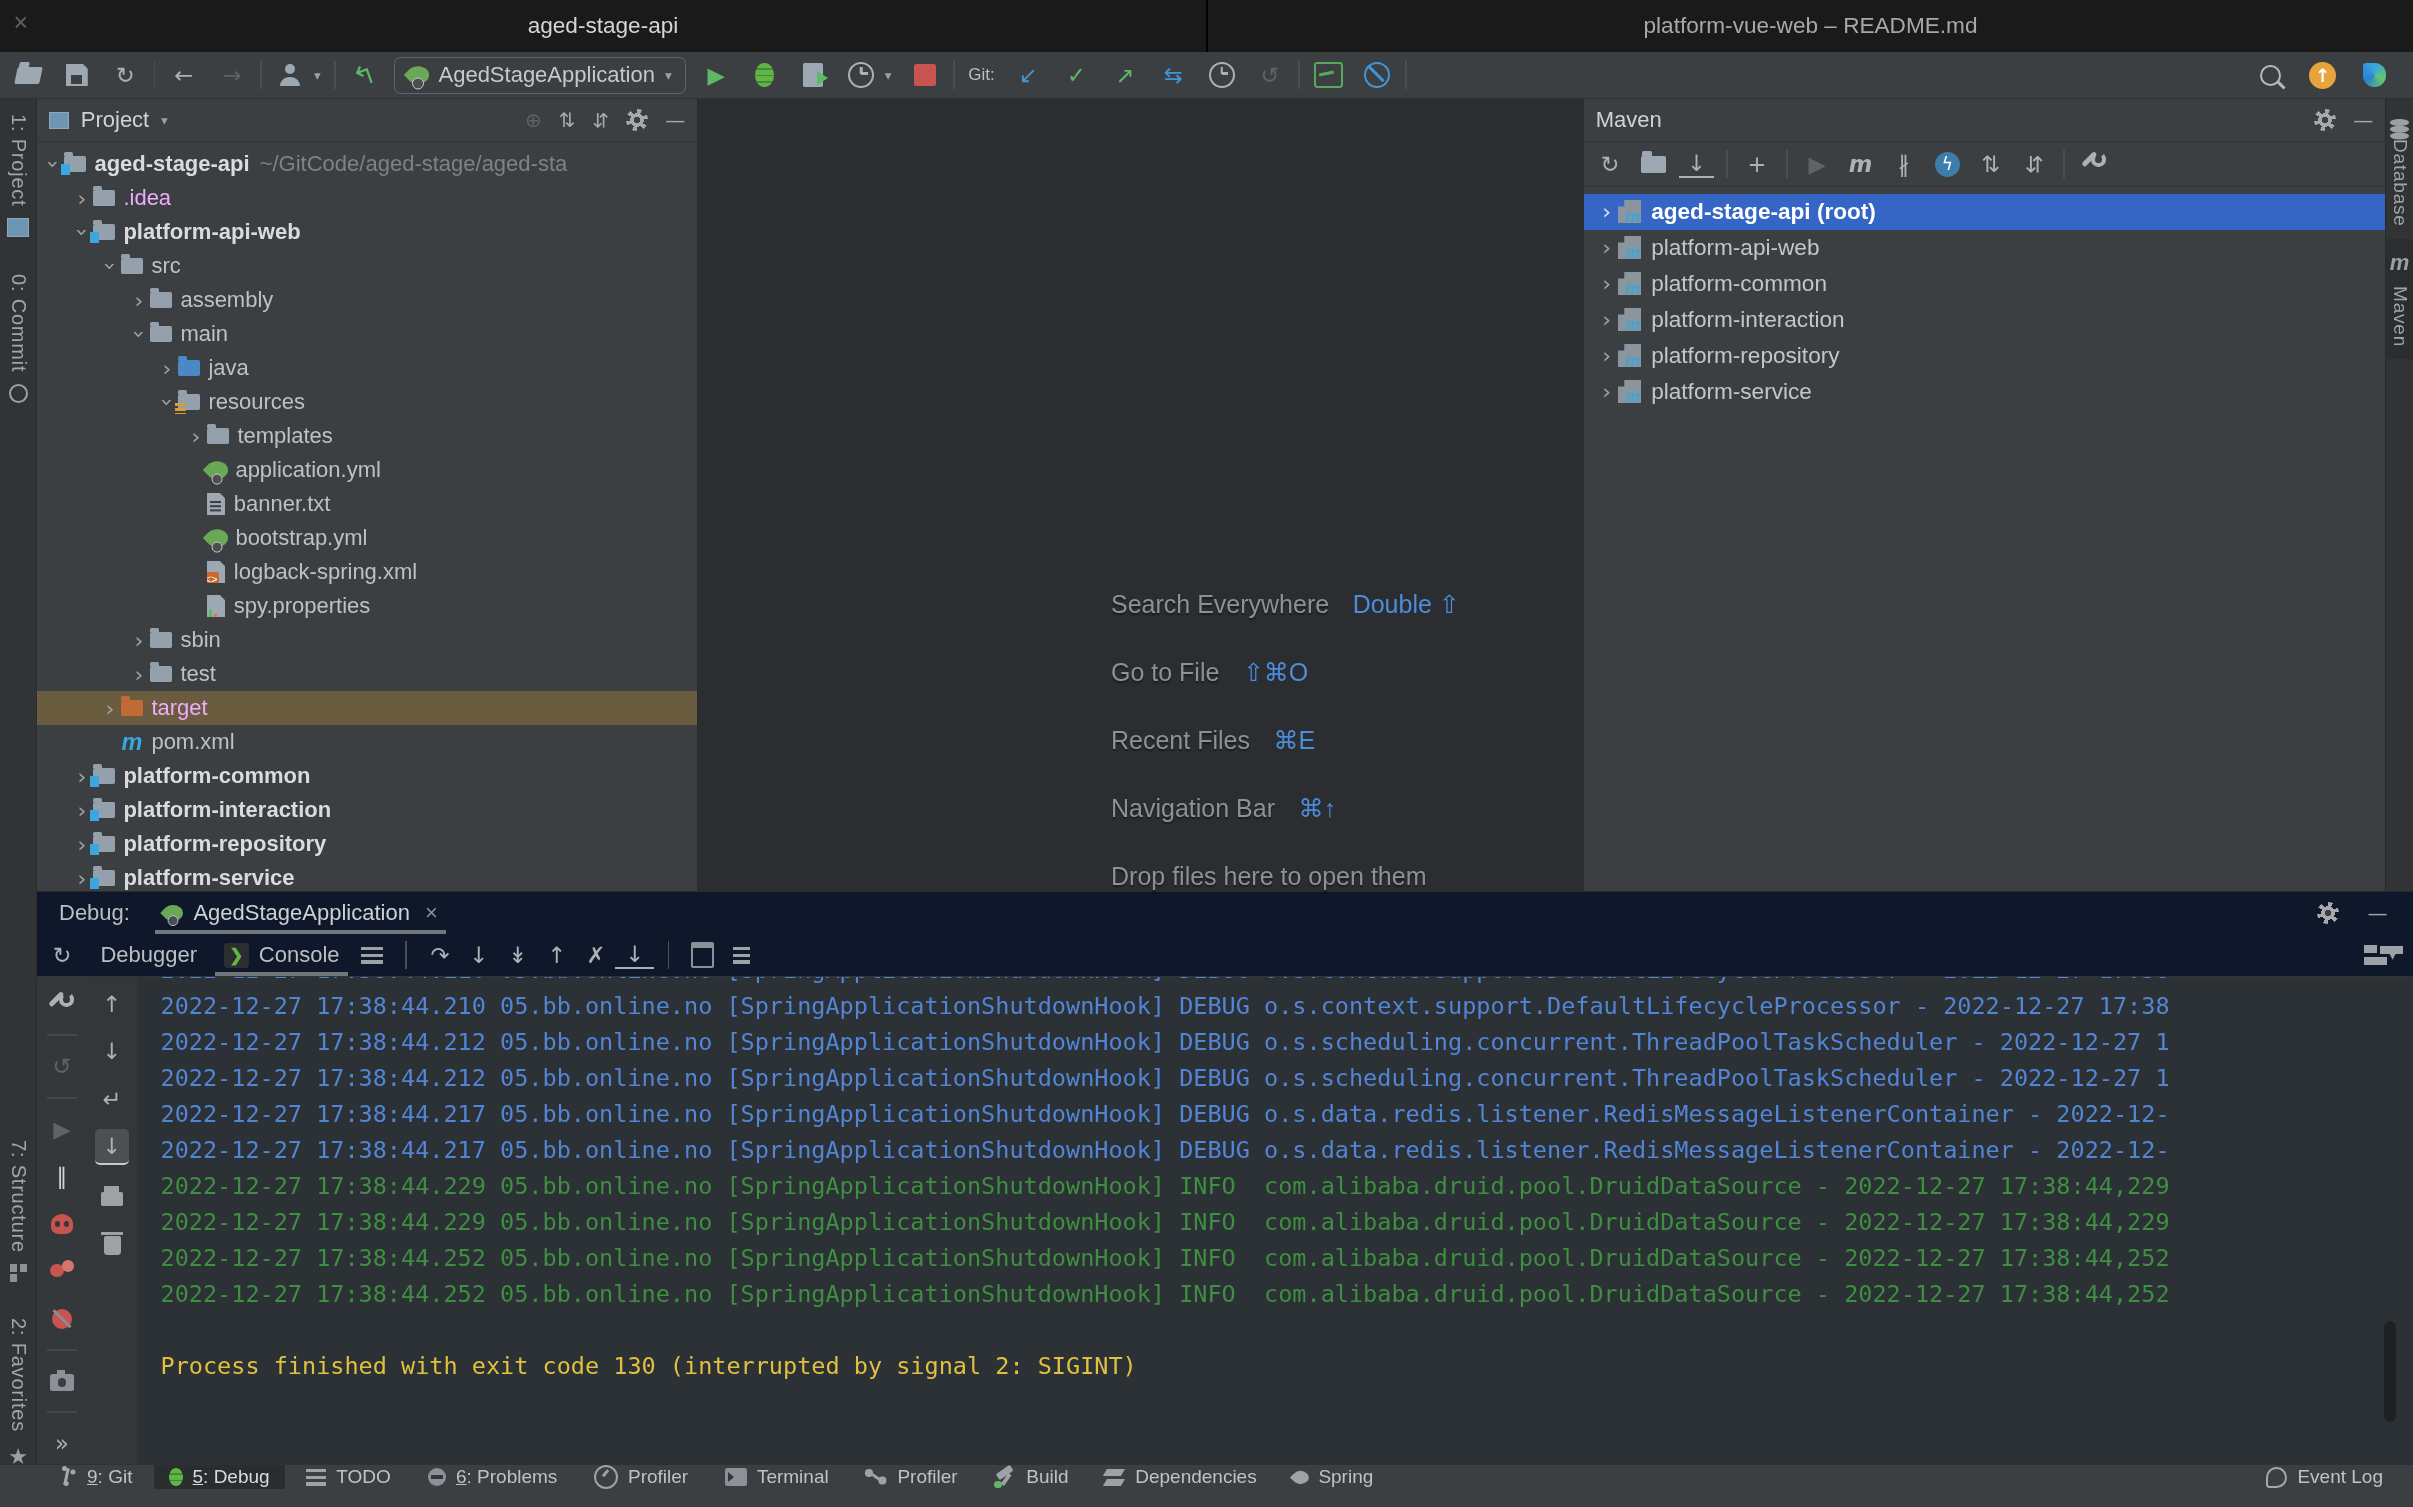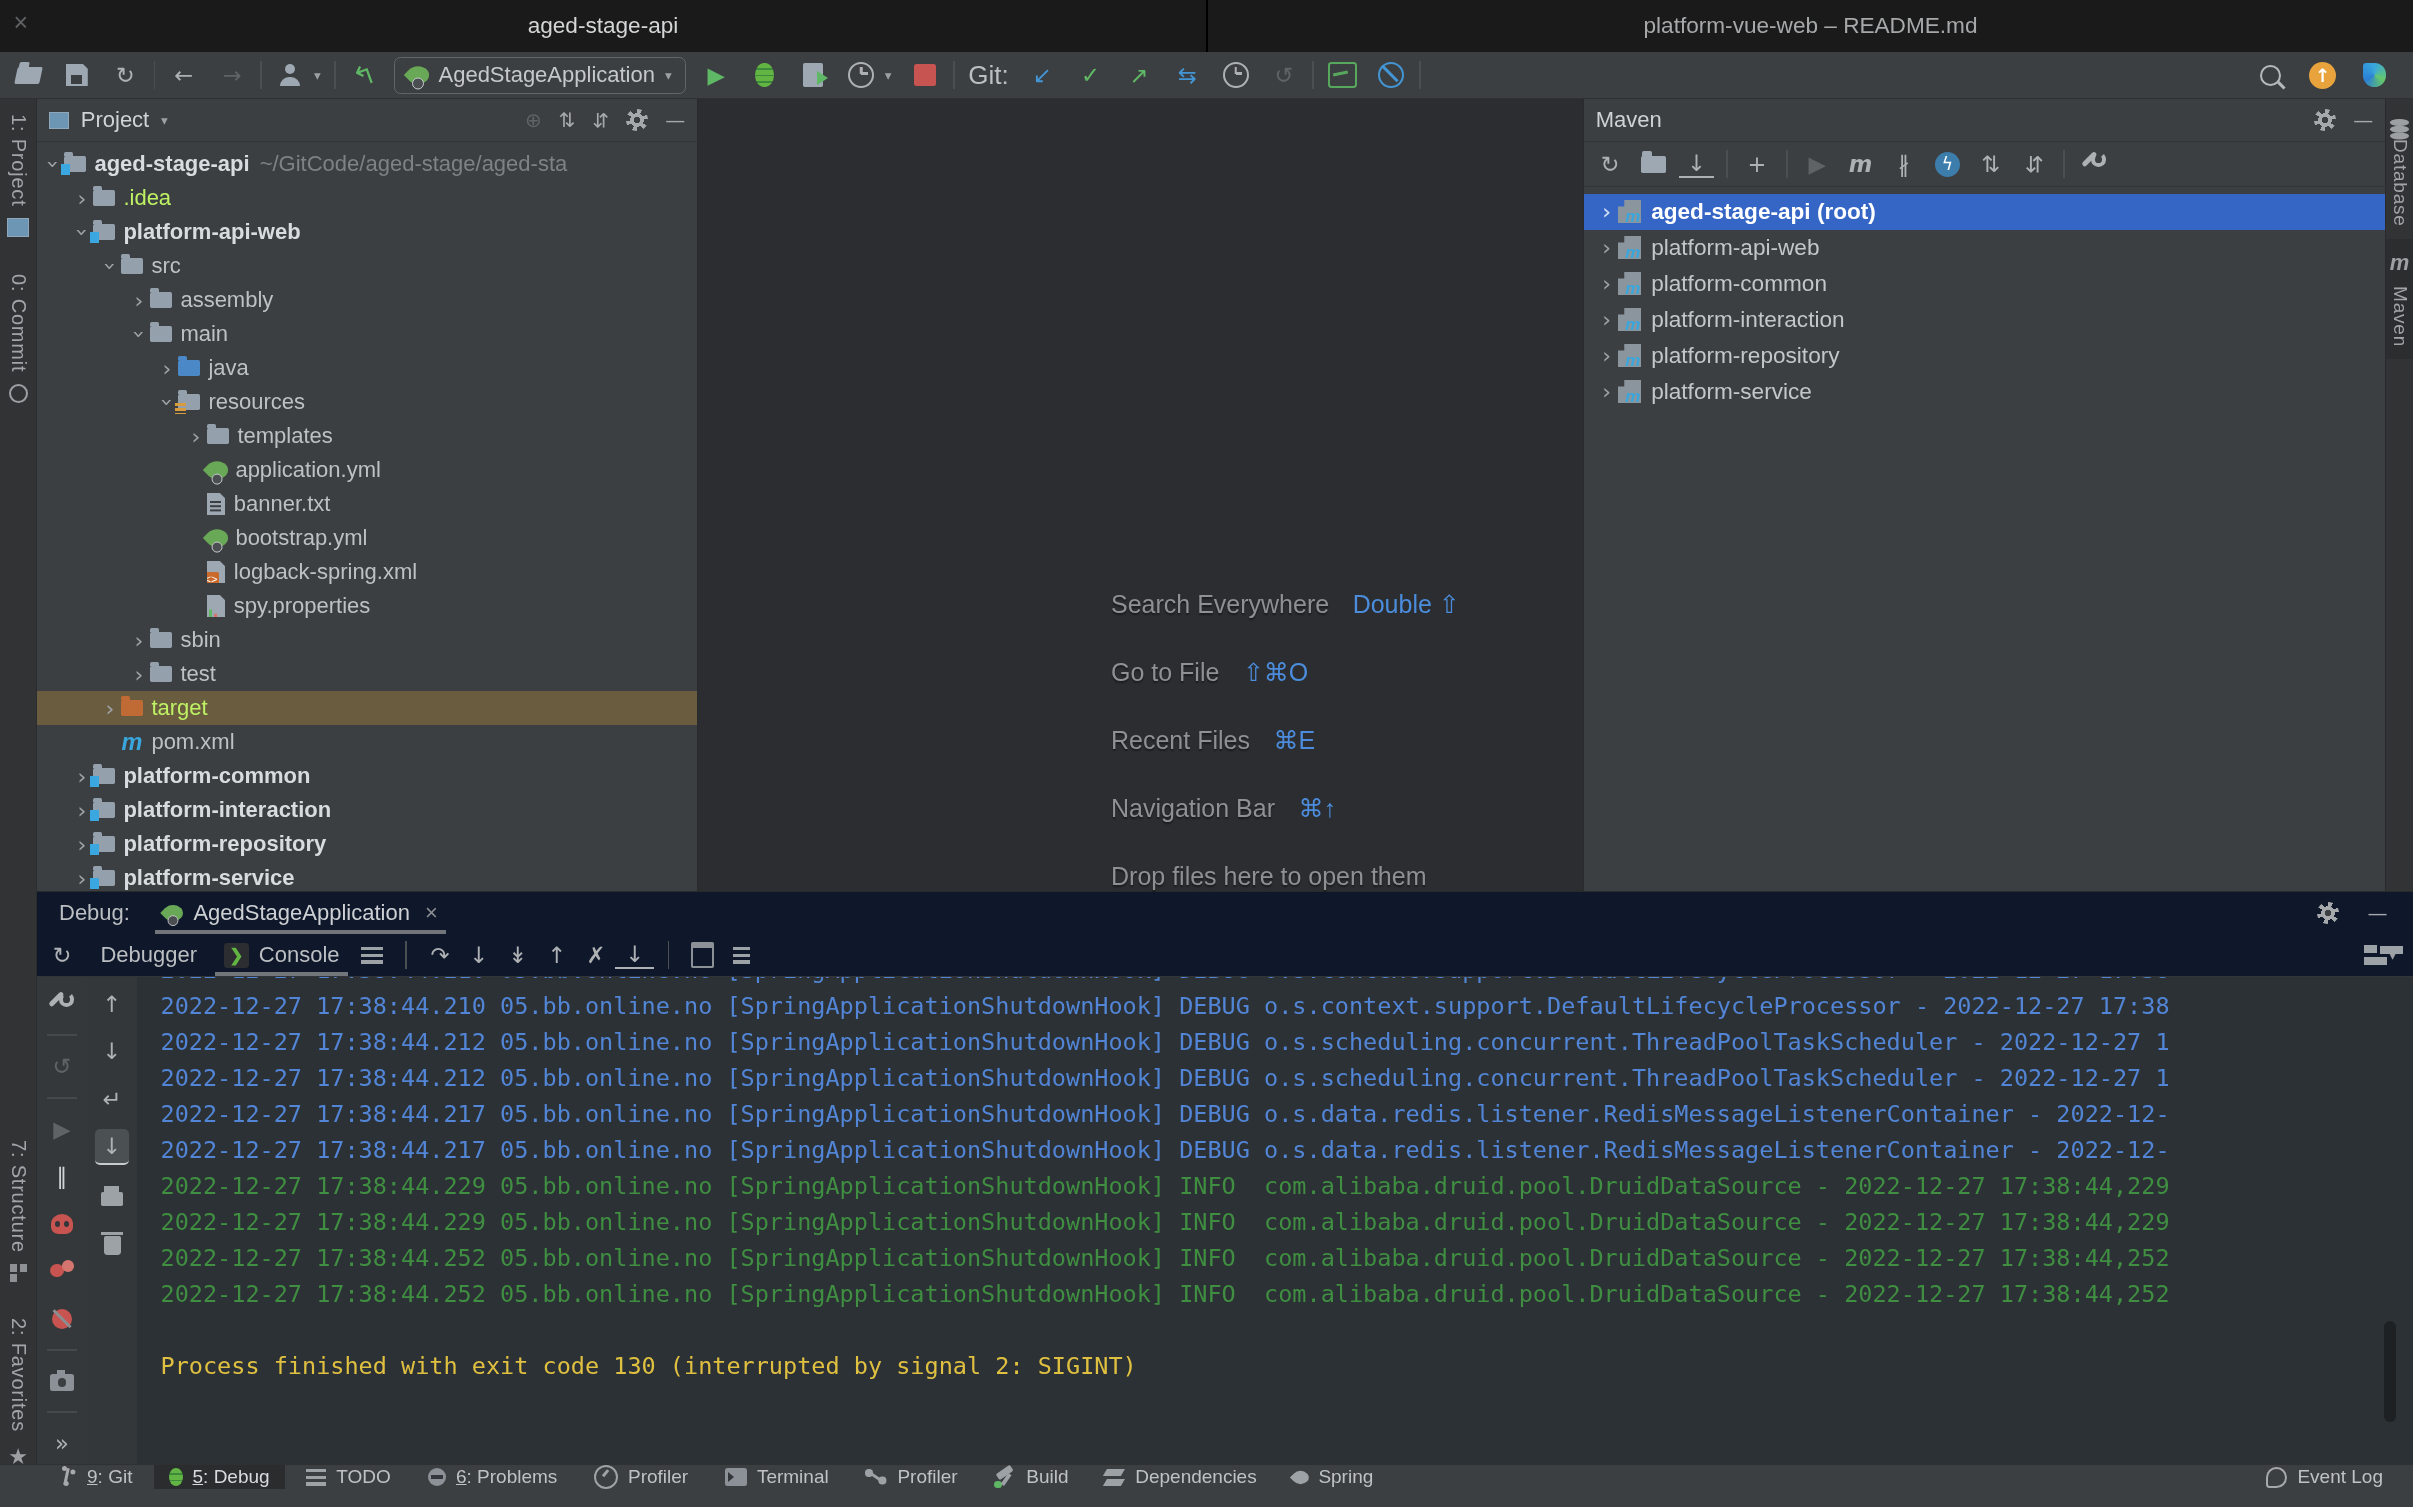--- a/index.html
+++ b/index.html
@@ -125,21 +125,21 @@
   .mini{font-size:20px;color:#a6a9ac;font-family:"DejaVu Sans",sans-serif;}
   .mini.dim{color:#606466}
   .sh-gear.small{width:22px;height:22px;background:radial-gradient(circle,#3c3f41 0 3.4px,#a6a9ac 3.4px 6.7px,transparent 6.7px),repeating-conic-gradient(#a6a9ac 0 26deg,transparent 26deg 60deg);}
   #tree{flex:1;overflow:hidden;padding-top:5px;font-size:22px;}
   .trow{height:34px;display:flex;align-items:center;white-space:nowrap;}
   .trow.sel{background:#6a5c3f;}
   .chev{width:22px;display:inline-flex;justify-content:center;color:#9fa2a5;font-size:22px;flex:none;font-family:"DejaVu Sans",sans-serif;}
   .chev.open{transform:rotate(90deg);}
   .tlabel{color:#bdc1c5;margin-left:8.4px;}
   .tlabel.bold{font-weight:bold;color:#d8dce0;}
-  .tlabel.olive{color:#bef264;}
+  .tlabel.olive{color:#f0abfc;}
   .tpath{color:#7d8287;margin-left:10px;}
   .ticon{flex:none;position:relative;}
   .f-folder{width:22px;height:16px;background:#94a1ad;border-radius:1.7px;position:relative;}
   .f-folder::before{content:"";position:absolute;top:-4.2px;left:0;width:9.2px;height:4.2px;background:inherit;border-radius:1.7px 1.7px 0 0;}
   .f-folder.blue{background:#4a88c7;}
   .f-folder.orange{background:#c06a35;}
   .b-module::after{content:"";position:absolute;left:-3.4px;bottom:-3.4px;width:9.2px;height:11px;background:#3aa7e0;}
   .b-res::after{content:"";position:absolute;left:-3.4px;bottom:-4.2px;width:11px;height:11.7px;
                 background:repeating-linear-gradient(180deg,#d89b3d 0 2.5px,transparent 2.5px 5px);}
   .f-doc{width:18.4px;height:22px;background:#9da8b2;clip-path:polygon(0 0,70% 0,100% 25%,100% 100%,0 100%);position:relative;}
@@ -276,21 +276,21 @@
       <span class="gi">
           <span class="sh-clock"></span>
         </span>
         <span class="caret">▾</span>
       <span class="gi">
           <span class="sh-stop"></span>
         </span>
     </div>
     <span class="tb-sep"></span>
     <div class="tb-group">
-      <span style="font-size:26px;color:#bcbfc2">Git:</span>
+      <span style="font-size:17px;color:#bcbfc2">Git:</span>
       <span class="gi blue">↙</span>
       <span class="gi green">✓</span>
       <span class="gi green">↗</span>
       <span class="gi blue">⇆</span>
       <span class="gi">
           <span class="sh-clock"></span>
         </span>
       <span class="gi dim">↺</span>
     </div>
     <span class="tb-sep"></span>

